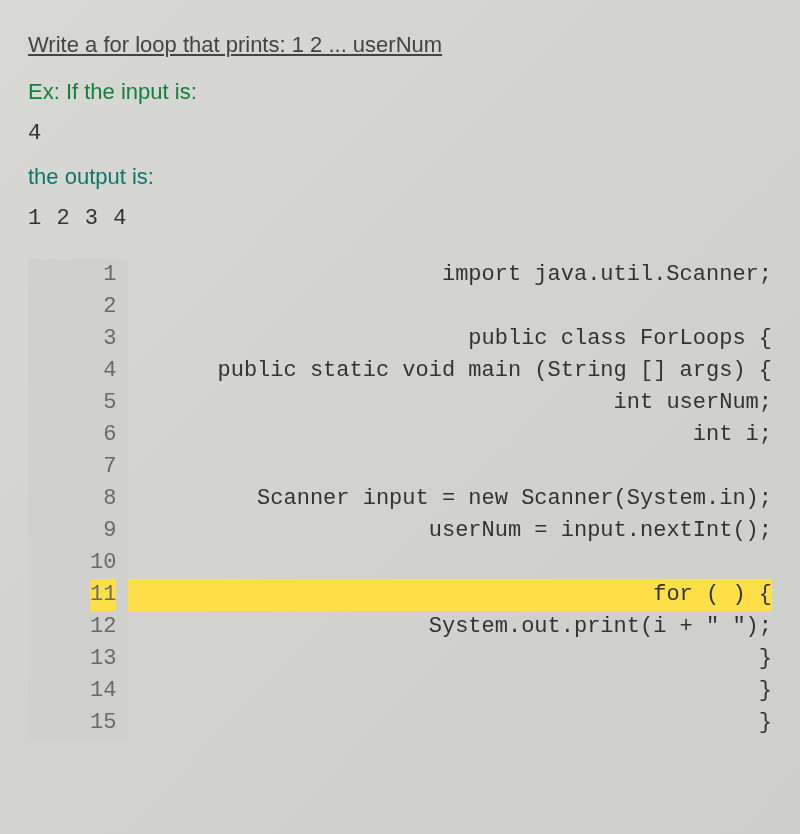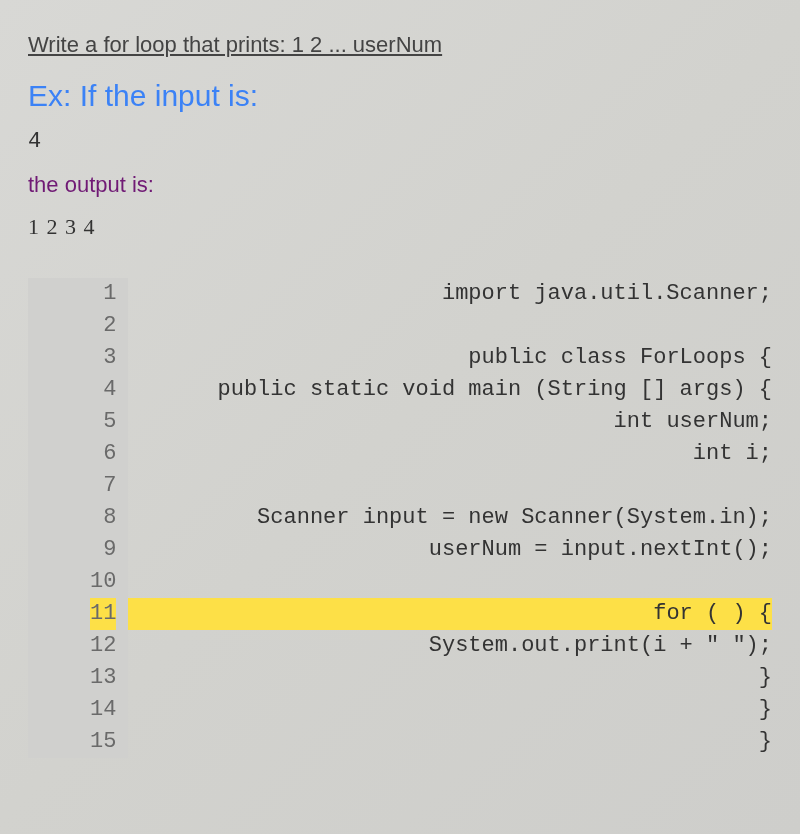--- a/index.html
+++ b/index.html
@@ -17,39 +17,39 @@
       overflow: hidden;
     }
     .prompt-text {
       font-size: 22px;
       line-height: 1.4;
       margin-bottom: 18px;
       color: #444;
       text-decoration: underline;
     }
     .example-label {
-      font-size: 30px;
+      font-size: 22px;
       margin-bottom: 16px;
-      color: #3b82f6;
+      color: #15803d;
     }
     .example-input {
       font-family: "Courier New", monospace;
       font-size: 22px;
       margin-bottom: 18px;
       color: #333;
     }
     .output-label {
       font-size: 22px;
       margin-bottom: 16px;
-      color: #701a75;
+      color: #0f766e;
     }
     .example-output {
-      font-family: Liberation Serif, serif;
+      font-family: Liberation Mono, monospace;
       font-size: 22px;
-      margin-bottom: 38px;
+      margin-bottom: 28px;
       color: #333;
       letter-spacing: 1px;
     }
     .code-editor {
       display: flex;
       font-family: "Courier New", Consolas, monospace;
       font-size: 22px;
       line-height: 1.45;
     }
     .line-numbers {

